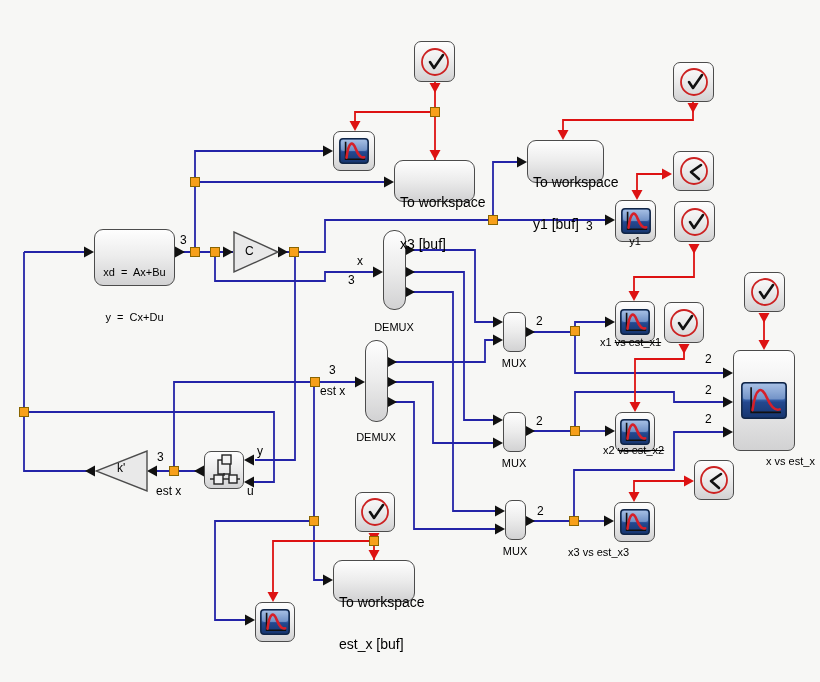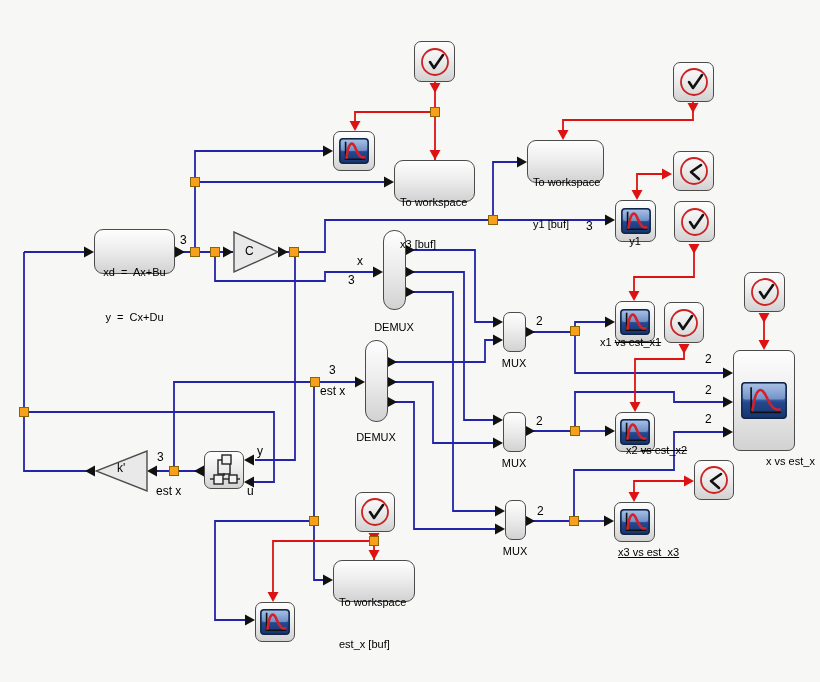--- a/index.html
+++ b/index.html
@@ -8,21 +8,21 @@
   html,body{margin:0;padding:0;background:var(--bg);}
   #canvas{position:relative;width:820px;height:682px;background:var(--bg);
           font-family:"Liberation Sans",sans-serif;color:var(--txt);overflow:hidden;}
   #wires{position:absolute;left:0;top:0;z-index:1;}
   .blk{position:absolute;z-index:2;box-sizing:border-box;border:1.4px solid var(--border);
        border-radius:9px;background:linear-gradient(180deg,#fefefe 0%,#ececec 48%,#d2d2d3 100%);}
   .clockb{border-radius:7px;display:flex;align-items:center;justify-content:center;}
   .scopeb{display:flex;align-items:center;justify-content:center;border-radius:7px;}
   .muxb{border-radius:7px;}
   .demuxb{border-radius:11px;}
-  .twb{font-size:11px;line-height:14px;padding:6px 0 0 5px;white-space:pre;}
+  .twb{font-size:14px;line-height:14px;padding:6px 0 0 5px;white-space:pre;}
   .ssb{font-size:11px;line-height:15px;padding-top:5px;text-align:center;white-space:pre;}
   .lbl{position:absolute;z-index:3;font-size:11px;white-space:nowrap;transform:translateX(-50%);}
   .lbl-left{transform:none;}
   .ann{position:absolute;z-index:3;font-size:12px;white-space:nowrap;}
   .strike{text-decoration:line-through;}
   .gain{position:absolute;z-index:2;}
   .gain-lbl{position:absolute;z-index:3;font-size:12px;}
   .icon{display:block;}
 </style>
 </head>
@@ -151,21 +151,21 @@
       <rect x="169.5" y="466.5" width="9" height="9" fill="#f7a01b" stroke="#8a6500" stroke-width="1"></rect>
       <rect x="19.5" y="407.5" width="9" height="9" fill="#f7a01b" stroke="#8a6500" stroke-width="1"></rect>
       <rect x="310.5" y="377.5" width="9" height="9" fill="#f7a01b" stroke="#8a6500" stroke-width="1"></rect>
       <rect x="309.5" y="516.5" width="9" height="9" fill="#f7a01b" stroke="#8a6500" stroke-width="1"></rect>
       <rect x="369.5" y="536.5" width="9" height="9" fill="#f7a01b" stroke="#8a6500" stroke-width="1"></rect>
       <rect x="570.5" y="326.5" width="9" height="9" fill="#f7a01b" stroke="#8a6500" stroke-width="1"></rect>
       <rect x="570.5" y="426.5" width="9" height="9" fill="#f7a01b" stroke="#8a6500" stroke-width="1"></rect>
       <rect x="569.5" y="516.5" width="9" height="9" fill="#f7a01b" stroke="#8a6500" stroke-width="1"></rect>
     </svg>
 
-  <div class="blk ssb" style="left:94px;top:229px;width:81px;height:45px;">
+  <div class="blk ssb" style="left:94px;top:229px;width:81px;height:57px;">
     <div>xd  =  Ax+Bu</div>
     <div>y  =  Cx+Du</div>
   </div>
 
   <svg class="gain" style="left:233px;top:231px;" width="47" height="43">
     <polygon points="1,1 1,41 45,21" fill="#e9e9e9" stroke="#4c4c4c" stroke-width="1.4"></polygon>
   </svg>
   <div class="gain-lbl" style="left:245px;top:244px;">C</div>
 
   <svg class="gain" style="left:95px;top:450px;" width="54" height="43">
@@ -259,33 +259,33 @@
   <div class="blk scopeb" style="left:615px;top:412px;width:40px;height:40px;">
     <span class="scope-icon">
         <svg class="icon" width="30" height="26" viewBox="0 0 30 26">
     <rect x="0.8" y="0.8" width="28.4" height="24.4" rx="3.2" fill="url(#sg)" stroke="#102547" stroke-width="1.5"></rect>
     <rect x="2" y="2" width="26" height="10.92" rx="2.5" fill="#ffffff" opacity="0.28"></rect>
     <path d="M6.6,3.6400000000000006 V21.32 H26.1" stroke="#111" stroke-width="1.6" fill="none"></path>
     <path d="M7.5,19.76 C 9.6,3.12 13.5,2.6 16.8,10.92 C 19.8,18.2 22.5,20.28 25.2,19.24" stroke="#d62029" stroke-width="2.6" fill="none" stroke-linecap="round"></path>
   </svg>
       </span>
   </div>
-  <div class="lbl lbl-left" style="left:603px;top:444px;margin-left:23px;"><span>x2 </span><span class="strike">vs est_x2</span></div>
+  <div class="lbl lbl-left" style="left:603px;top:444px;"><span>x2 </span><span class="strike">vs est_x2</span></div>
 
   <div class="blk scopeb" style="left:614px;top:502px;width:41px;height:40px;">
     <span class="scope-icon">
         <svg class="icon" width="30" height="26" viewBox="0 0 30 26">
     <rect x="0.8" y="0.8" width="28.4" height="24.4" rx="3.2" fill="url(#sg)" stroke="#102547" stroke-width="1.5"></rect>
     <rect x="2" y="2" width="26" height="10.92" rx="2.5" fill="#ffffff" opacity="0.28"></rect>
     <path d="M6.6,3.6400000000000006 V21.32 H26.1" stroke="#111" stroke-width="1.6" fill="none"></path>
     <path d="M7.5,19.76 C 9.6,3.12 13.5,2.6 16.8,10.92 C 19.8,18.2 22.5,20.28 25.2,19.24" stroke="#d62029" stroke-width="2.6" fill="none" stroke-linecap="round"></path>
   </svg>
       </span>
   </div>
-  <div class="lbl lbl-left" style="left:618px;top:546px;text-decoration:underline;">x3 vs est_x3</div>
+  <div class="lbl lbl-left" style="left:568px;top:546px;">x3 vs est_x3</div>
 
   <div class="blk scopeb" style="left:733px;top:350px;width:62px;height:101px;">
     <span class="scope-icon">
         <svg class="icon" width="46" height="37" viewBox="0 0 46 37">
     <rect x="0.8" y="0.8" width="44.4" height="35.4" rx="3.2" fill="url(#sg)" stroke="#102547" stroke-width="1.5"></rect>
     <rect x="2" y="2" width="42" height="15.54" rx="2.5" fill="#ffffff" opacity="0.28"></rect>
     <path d="M10.12,5.180000000000001 V30.34 H40.02" stroke="#111" stroke-width="1.6" fill="none"></path>
     <path d="M11.5,28.12 C 14.72,4.4399999999999995 20.7,3.7 25.76,15.54 C 30.360000000000003,25.9 34.5,28.86 38.64,27.38" stroke="#d62029" stroke-width="2.6" fill="none" stroke-linecap="round"></path>
   </svg>
       </span>

